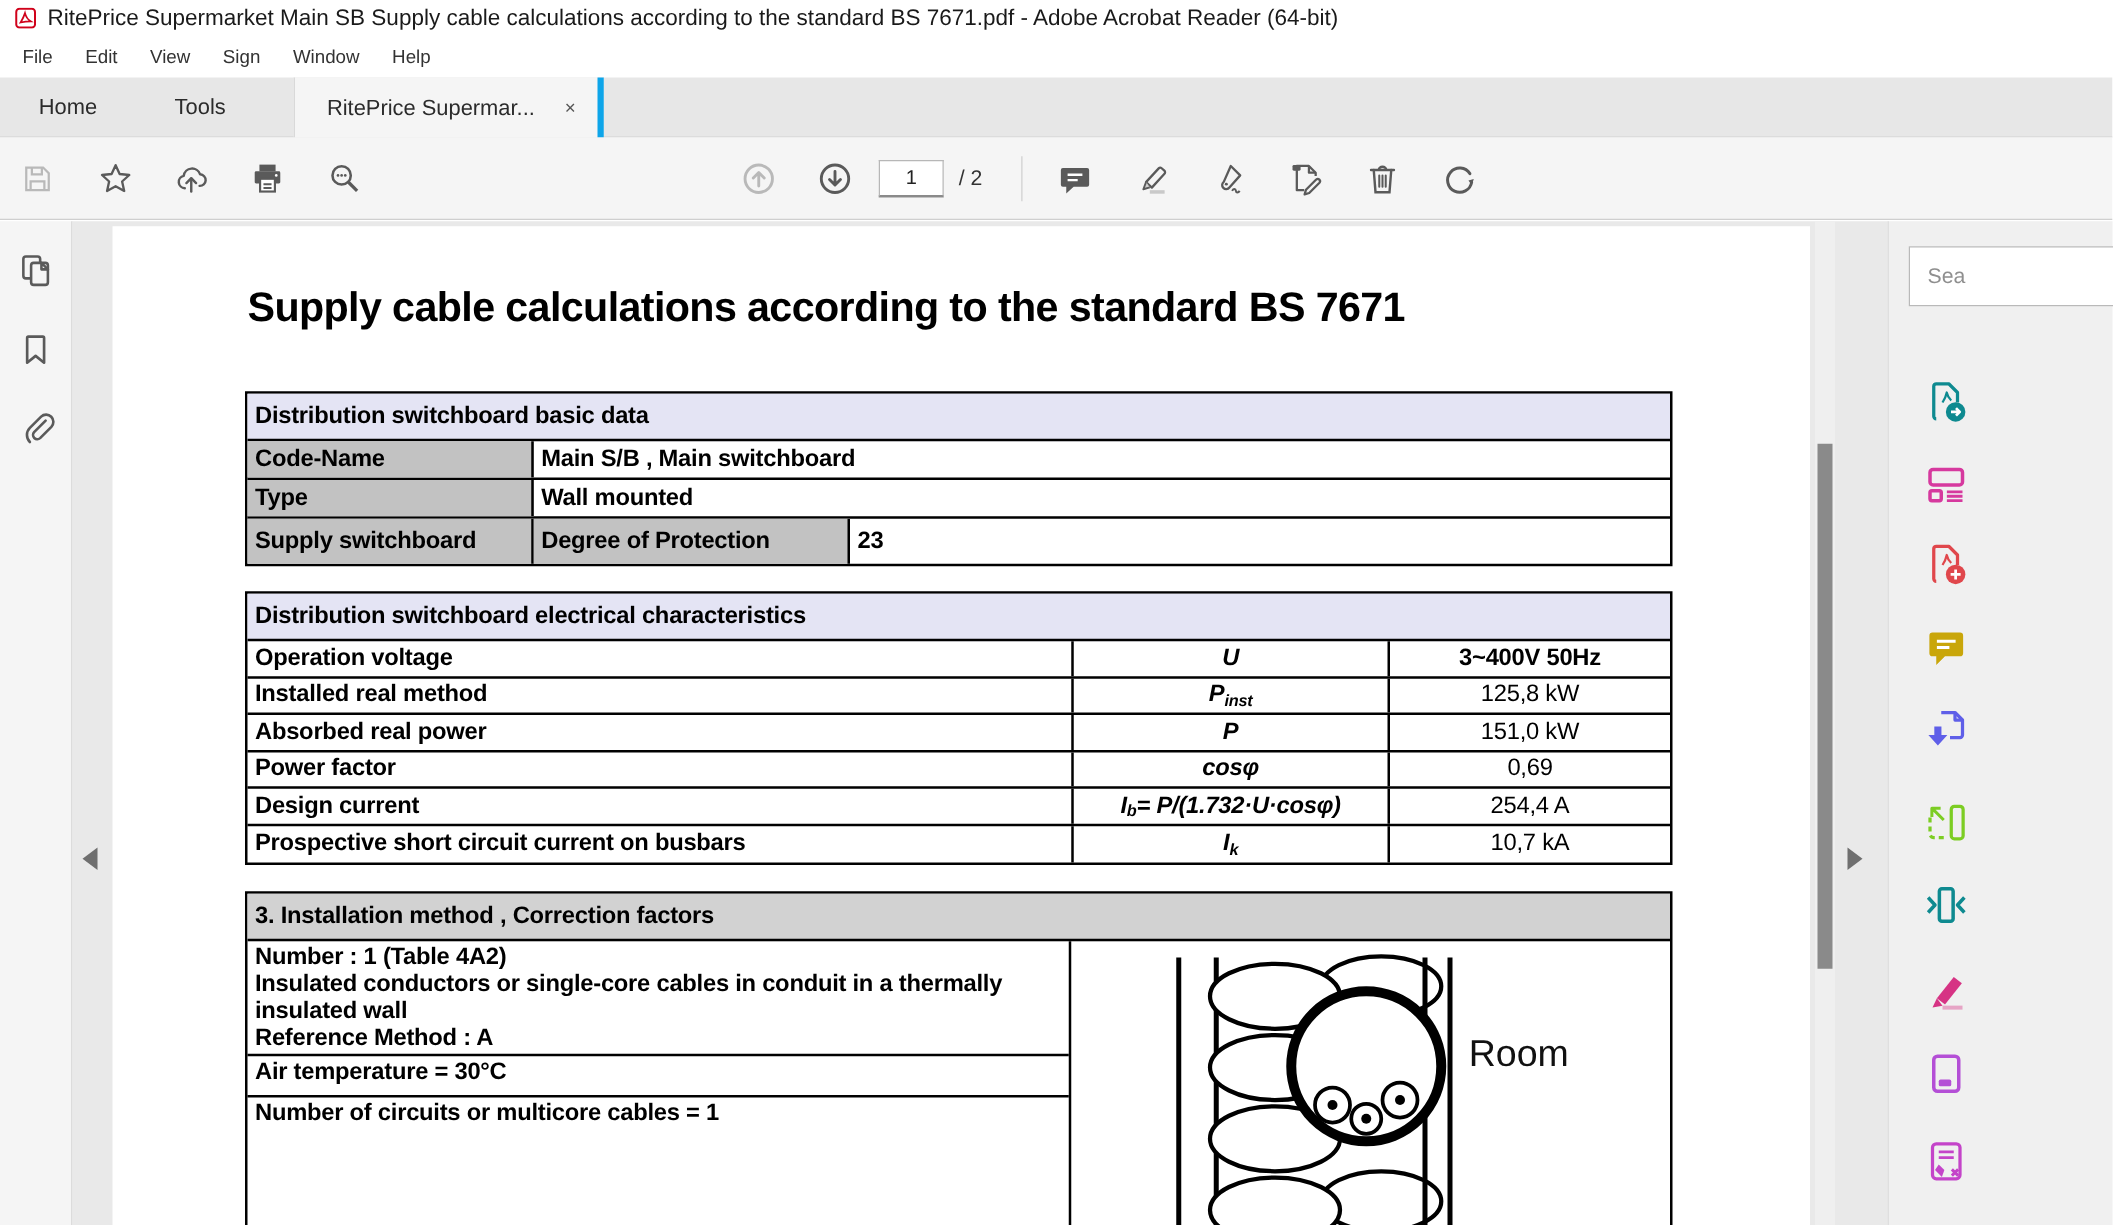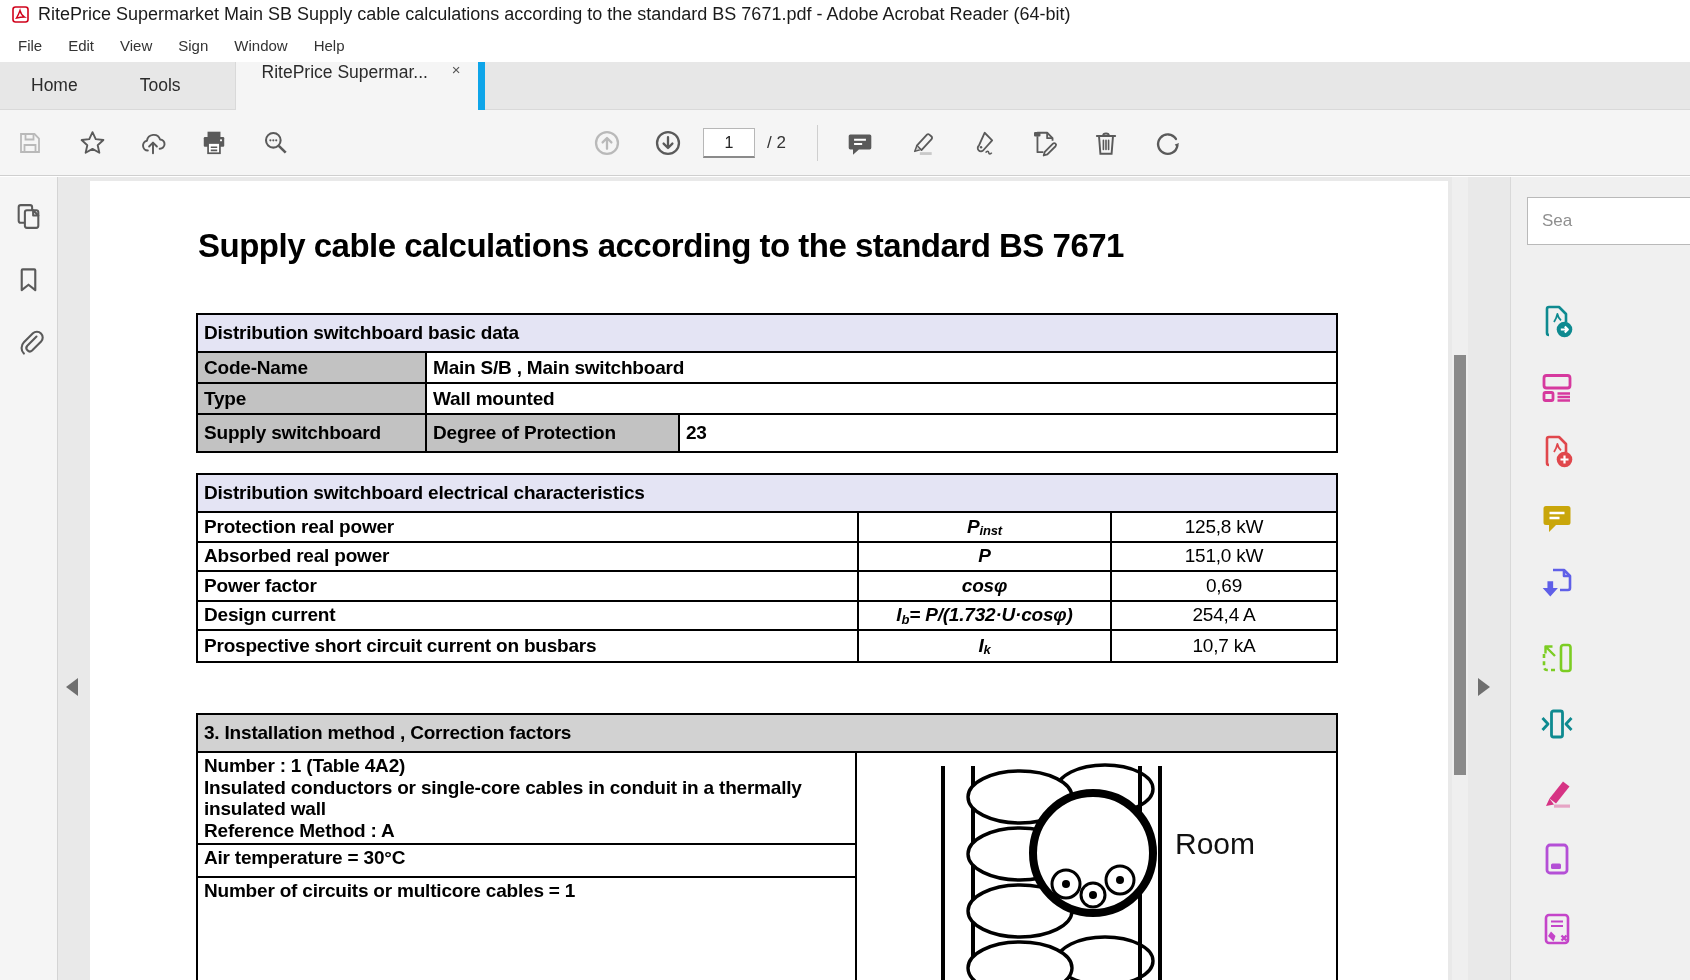--- a/index.html
+++ b/index.html
@@ -10,22 +10,22 @@
   .titlebar{height:28px;display:flex;align-items:center;gap:9px;padding-left:12px;background:#fff}
   .titlebar .title{font-size:18px;color:#1a1a1a;white-space:nowrap}
 
   
   .menubar{height:34px;display:flex;align-items:center;background:#fff;padding-left:5px}
   .menubar span{font-size:15px;color:#333;padding:6px 13px;cursor:default}
 
   
   .tabbar{height:48px;background:#E7E7E7;display:flex;align-items:stretch;border-bottom:1px solid #D9D9D9}
   .tab{display:flex;align-items:center;padding:0 31px;font-size:17.5px;color:#2b2b2b}
-  .doc-tab{background:#F5F5F5;margin-left:23px;margin-bottom:-1px;display:flex;gap:24px;
-    padding:0 17px 0 26px;font-size:17.5px;color:#2b2b2b;border-left:1px solid #D9D9D9;border-right:7px solid #0ea5e9}
+  .doc-tab{background:#F5F5F5;margin-left:23px;margin-bottom:-1px;display:flex;align-items:center;gap:24px;
+    padding:0 17px 0 26px;font-size:17.5px;color:#2b2b2b;border-left:1px solid #D9D9D9;border-right:5px solid #0ea5e9}
   .doc-tab .close{font-size:15px;color:#555;line-height:1}
 
   
   .toolbar{height:66px;background:#F5F5F5;border-bottom:1px solid #CFCFCF;position:relative}
   .tb{position:absolute;top:50%;transform:translateY(-50%);width:34px;height:34px;display:flex;
     align-items:center;justify-content:center;color:#5A5A5A}
   .tb.dis{opacity:.38}
   .tb-sep{position:absolute;left:817px;top:15px;width:1px;height:36px;background:#CFCFCF}
   .page-input{position:absolute;left:703px;top:18px;width:52px;height:30px;border:1px solid #B7B7B7;
     border-bottom:2px solid #8a8a8a;background:#fff;text-align:center;font-size:16px;color:#222;
@@ -247,21 +247,28 @@
           <div class="cell c-lab">Supply switchboard</div>
           <div class="cell c-dop">Degree of Protection</div>
           <div class="cell c-23">23</div>
         </div>
       </div>
 
       <div class="ptable t2" style="top:292px">
         <div class="hdr hdr-lav">Distribution switchboard electrical characteristics</div>
         <div id="t2-body">
             <div class="prow">
-              <div class="cell c2-lab">Protection real power</div>
+              <div class="cell c2-lab">Operation voltage</div>
+              <div class="cell c2-sym">
+                <span>U</span>
+              </div>
+              <div class="cell c2-val b">3~400V 50Hz</div>
+            </div>
+            <div class="prow">
+              <div class="cell c2-lab">Installed real method</div>
               <div class="cell c2-sym">
                 <span>P</span>
                 <sub>inst</sub>
               </div>
               <div class="cell c2-val">125,8 kW</div>
             </div>
             <div class="prow">
               <div class="cell c2-lab">Absorbed real power</div>
               <div class="cell c2-sym">
                 <span>P</span>

